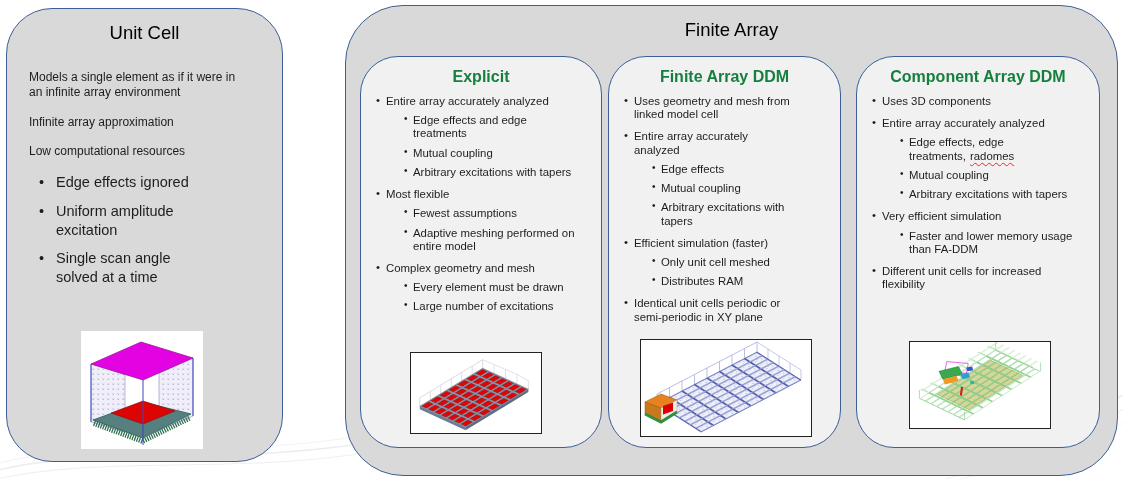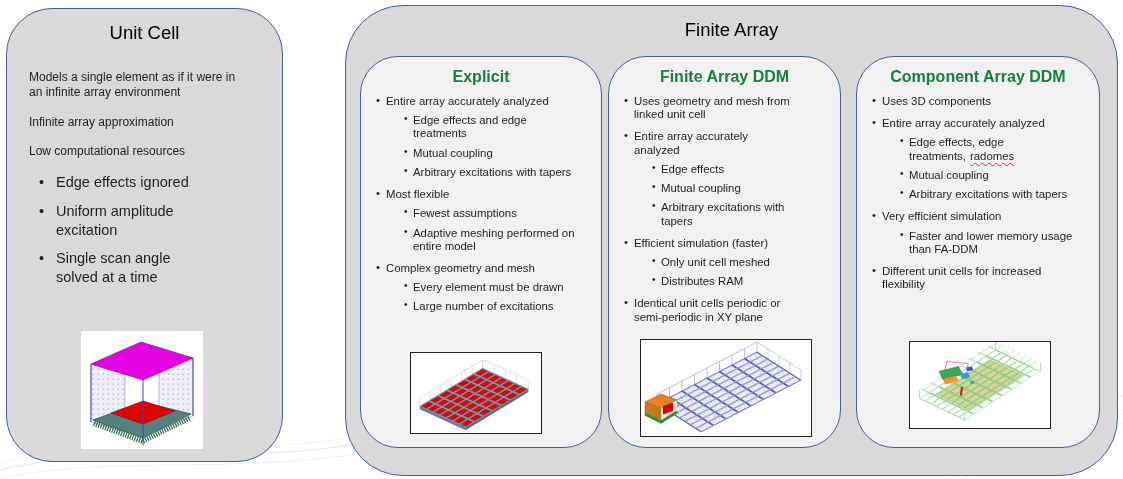--- a/index.html
+++ b/index.html
@@ -149,21 +149,21 @@
         <polygon points="6,56 72,16 120,38 54,78" fill="url(#pat-red)"></polygon>
         <polygon points="6,56 54,78 54,81 6,59" fill="#6c7c94"></polygon>
         <polygon points="54,78 120,38 120,41 54,81" fill="#5d6d86"></polygon>
       </svg>
     </div>
   </div>
 
   <div class="panel col" id="col-faddm">
     <h2 class="col-title">Finite Array DDM</h2>
     <div class="col-list">
-      <div class="li l1"><span>Uses geometry and mesh from linked unit cell</span></div>
+      <div class="li l1"><span>Uses geometry and mesh from linked model cell</span></div>
       <div class="li l1"><span>Entire array accurately analyzed</span></div>
       <div class="li l2"><span>Edge effects</span></div>
       <div class="li l2"><span>Mutual coupling</span></div>
       <div class="li l2"><span>Arbitrary excitations with tapers</span></div>
       <div class="li l1"><span>Efficient simulation (faster)</span></div>
       <div class="li l2"><span>Only unit cell meshed</span></div>
       <div class="li l2"><span>Distributes RAM</span></div>
       <div class="li l1"><span>Identical unit cells periodic or semi-periodic in XY plane</span></div>
     </div>
     <div class="img-frame" id="faddm-img">

